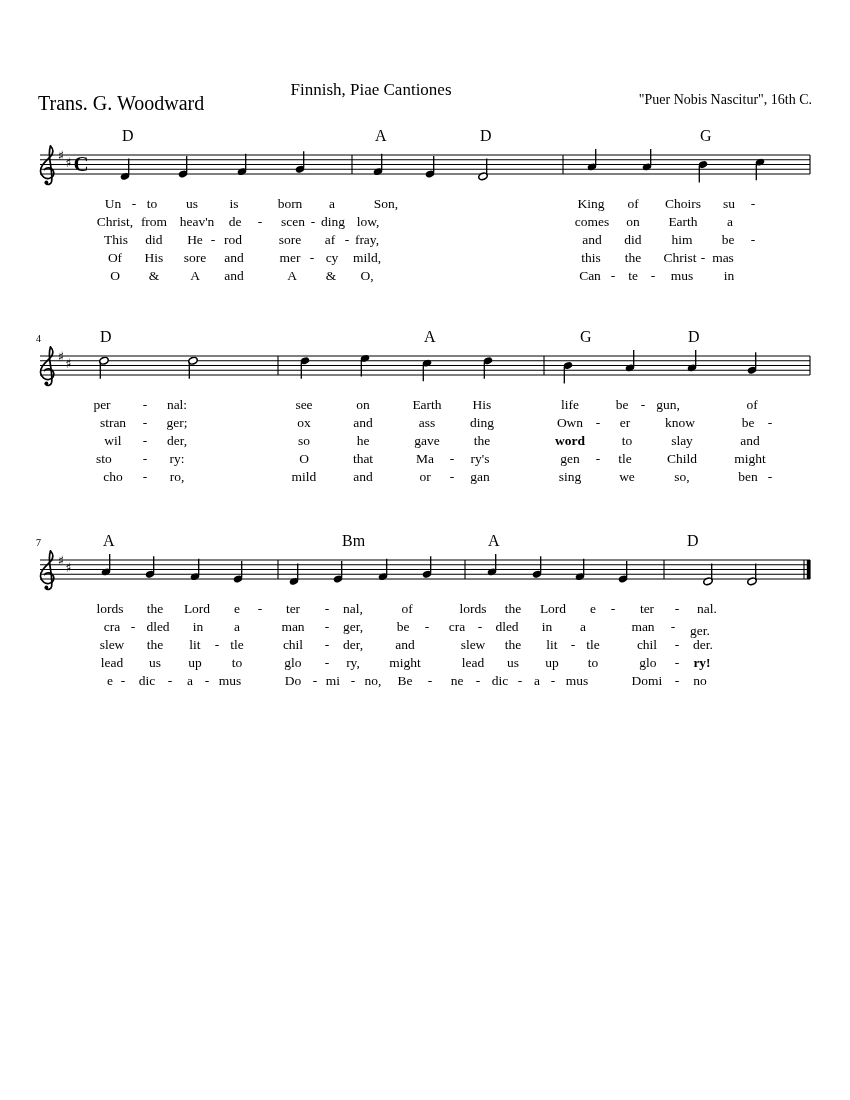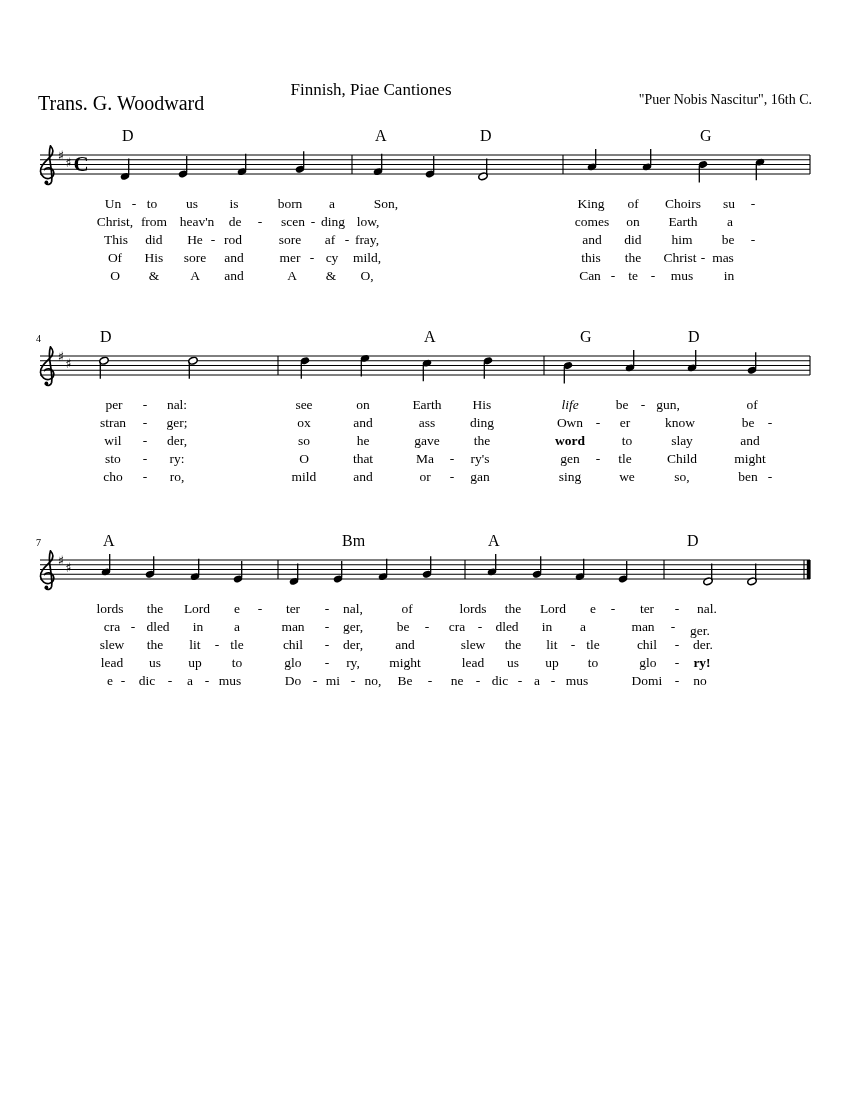--- a/index.html
+++ b/index.html
@@ -316,28 +316,28 @@
       <span class="syll" style="left: 331px; top: 268px;">&amp;</span>
       <span class="syll" style="left: 367px; top: 268px;">O,</span>
       <span class="syll" style="left: 590px; top: 268px;">Can</span>
       <span class="syll" style="left: 613px; top: 268px;">-</span>
       <span class="syll" style="left: 633px; top: 268px;">te</span>
       <span class="syll" style="left: 653px; top: 268px;">-</span>
       <span class="syll" style="left: 682px; top: 268px;">mus</span>
       <span class="syll" style="left: 729px; top: 268px;">in</span>
     </div>
   <div class="lyrics-block" id="lyr1">
-      <span class="syll" style="left: 114px; top: 397px;">per</span>
+      <span class="syll" style="left: 102px; top: 397px;">per</span>
       <span class="syll" style="left: 145px; top: 397px;">-</span>
       <span class="syll" style="left: 177px; top: 397px;">nal:</span>
       <span class="syll" style="left: 304px; top: 397px;">see</span>
       <span class="syll" style="left: 363px; top: 397px;">on</span>
       <span class="syll" style="left: 427px; top: 397px;">Earth</span>
       <span class="syll" style="left: 482px; top: 397px;">His</span>
-      <span class="syll" style="left: 570px; top: 397px; font-style: italic;">life</span>
+      <span class="syll" style="left: 570px; top: 397px;">life</span>
       <span class="syll" style="left: 622px; top: 397px;">be</span>
       <span class="syll" style="left: 643px; top: 397px;">-</span>
       <span class="syll" style="left: 668px; top: 397px;">gun,</span>
       <span class="syll" style="left: 752px; top: 397px;">of</span>
       <span class="syll" style="left: 113px; top: 415px;">stran</span>
       <span class="syll" style="left: 145px; top: 415px;">-</span>
       <span class="syll" style="left: 177px; top: 415px;">ger;</span>
       <span class="syll" style="left: 304px; top: 415px;">ox</span>
       <span class="syll" style="left: 363px; top: 415px;">and</span>
       <span class="syll" style="left: 427px; top: 415px;">ass</span>
@@ -352,21 +352,21 @@
       <span class="syll" style="left: 145px; top: 433px;">-</span>
       <span class="syll" style="left: 177px; top: 433px;">der,</span>
       <span class="syll" style="left: 304px; top: 433px;">so</span>
       <span class="syll" style="left: 363px; top: 433px;">he</span>
       <span class="syll" style="left: 427px; top: 433px;">gave</span>
       <span class="syll" style="left: 482px; top: 433px;">the</span>
       <span class="syll" style="left: 570px; top: 433px; font-weight: bold;">word</span>
       <span class="syll" style="left: 627px; top: 433px;">to</span>
       <span class="syll" style="left: 682px; top: 433px;">slay</span>
       <span class="syll" style="left: 750px; top: 433px;">and</span>
-      <span class="syll" style="left: 113px; top: 451px;">sto</span>
+      <span class="syll" style="left: 104px; top: 451px;">sto</span>
       <span class="syll" style="left: 145px; top: 451px;">-</span>
       <span class="syll" style="left: 177px; top: 451px;">ry:</span>
       <span class="syll" style="left: 304px; top: 451px;">O</span>
       <span class="syll" style="left: 363px; top: 451px;">that</span>
       <span class="syll" style="left: 425px; top: 451px;">Ma</span>
       <span class="syll" style="left: 452px; top: 451px;">-</span>
       <span class="syll" style="left: 480px; top: 451px;">ry's</span>
       <span class="syll" style="left: 570px; top: 451px;">gen</span>
       <span class="syll" style="left: 598px; top: 451px;">-</span>
       <span class="syll" style="left: 625px; top: 451px;">tle</span>

